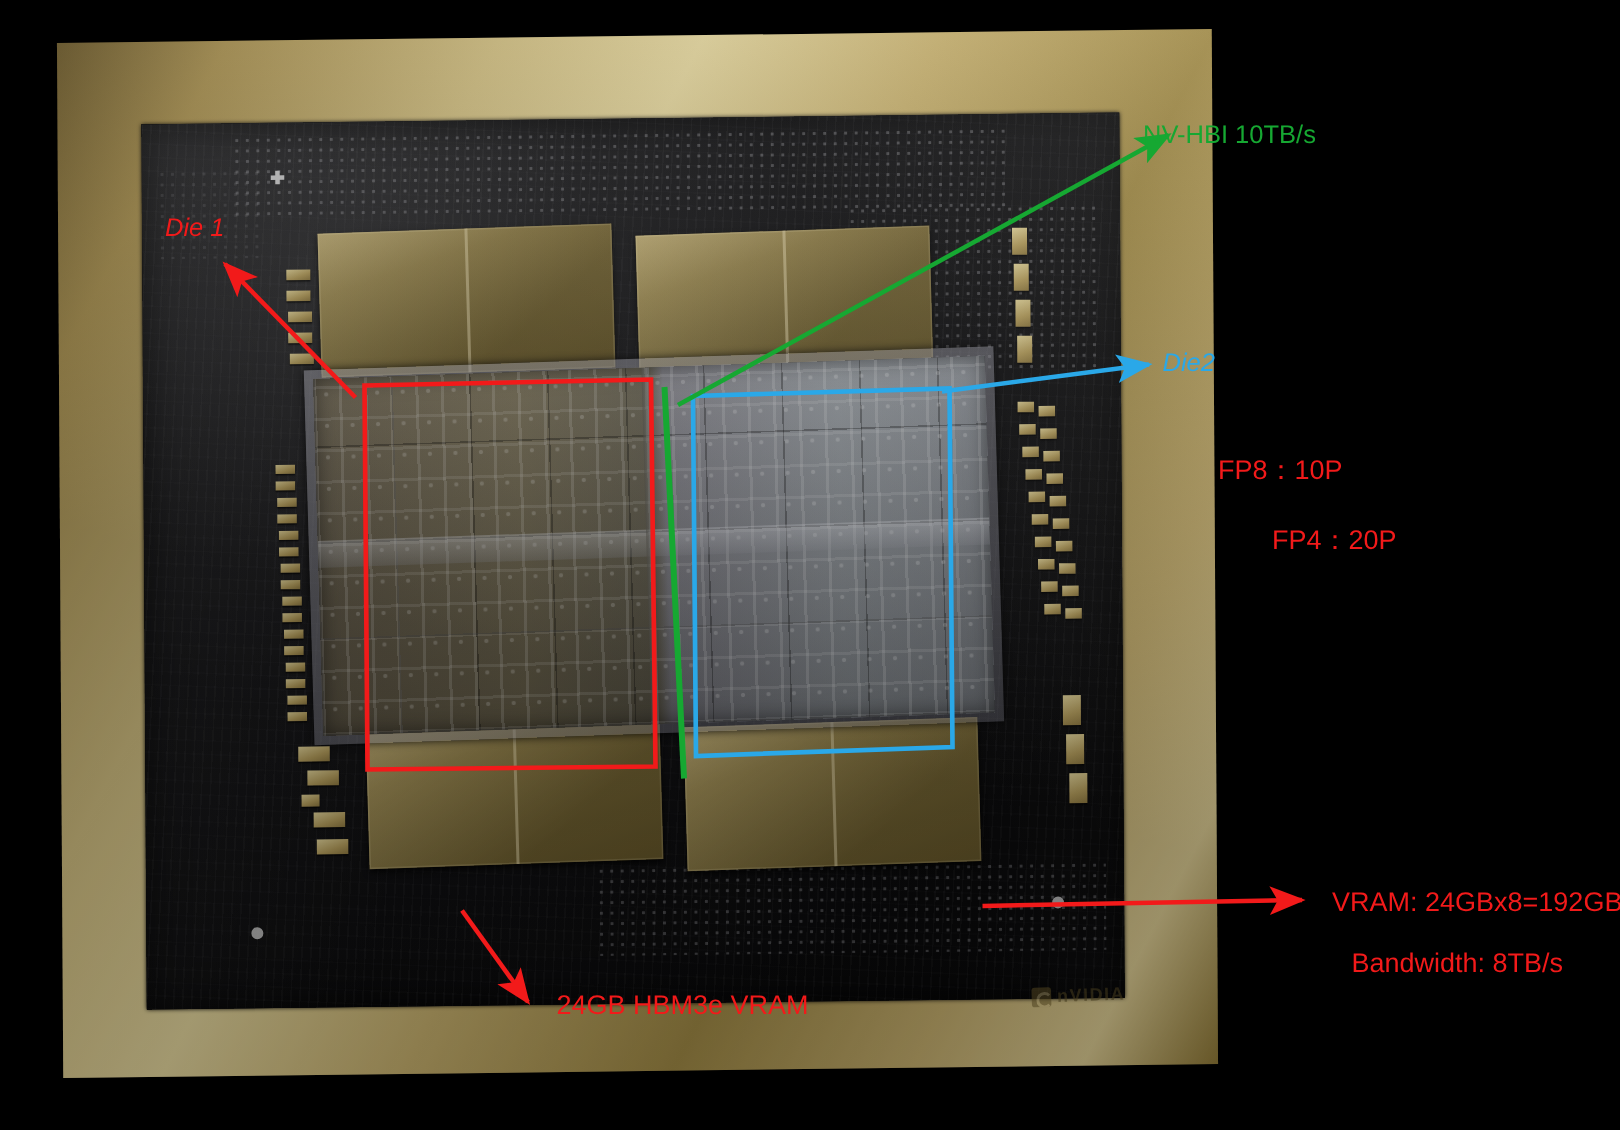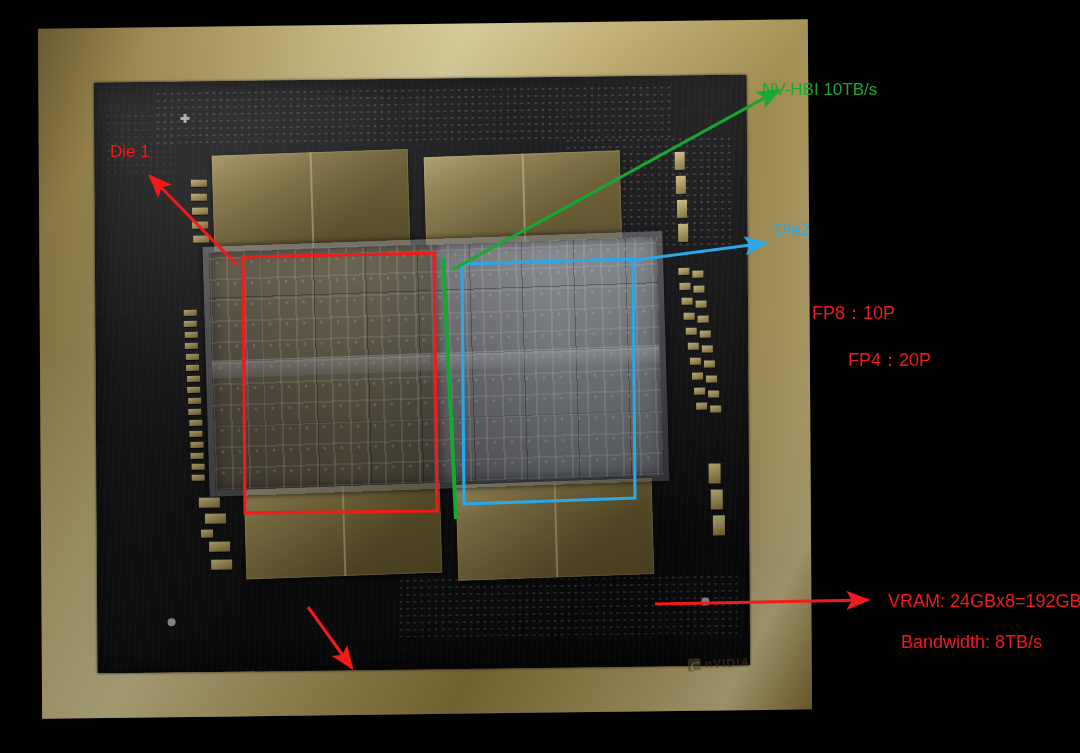--- a/index.html
+++ b/index.html
@@ -275,28 +275,29 @@
 
     <line x1="452" y1="270" x2="779" y2="90" stroke="#16a832" stroke-width="3" marker-end="url(#ah-green)"></line>
 
     <line x1="628" y1="261" x2="766" y2="243" stroke="#2aa8e8" stroke-width="3" marker-end="url(#ah-blue)"></line>
 
     <line x1="655" y1="604" x2="868" y2="600" stroke="#f21a1a" stroke-width="3" marker-end="url(#ah-red)"></line>
 
     <line x1="308" y1="607" x2="352" y2="668" stroke="#f21a1a" stroke-width="3" marker-end="url(#ah-red)"></line>
   </svg>
 
-  <div class="anno red" style="left:110px;top:142px;">Die 1</div>
+  <div class="anno red" style="left:110px;top:142px;font-style:italic;">Die 1</div>
 
   <div class="anno green" style="left:762px;top:80px;">NV-HBI 10TB/s</div>
 
-  <div class="anno blue" style="left:775px;top:220px;">Die2</div>
+  <div class="anno blue" style="left:775px;top:232px;font-style:italic;">Die2</div>
 
   <div class="anno red lg" style="left:812px;top:301px;">FP8：10P</div>
 
   <div class="anno red lg" style="left:848px;top:348px;">FP4：20P</div>
 
   <div class="anno red lg" style="left:888px;top:591px;">VRAM: 24GBx8=192GB</div>
 
   <div class="anno red lg" style="left:901px;top:632px;">Bandwidth: 8TB/s</div>
 
+  <div class="anno red lg" style="left:371px;top:660px;">24GB HBM3e VRAM</div>
 
 </div>
 
 </body></html>

